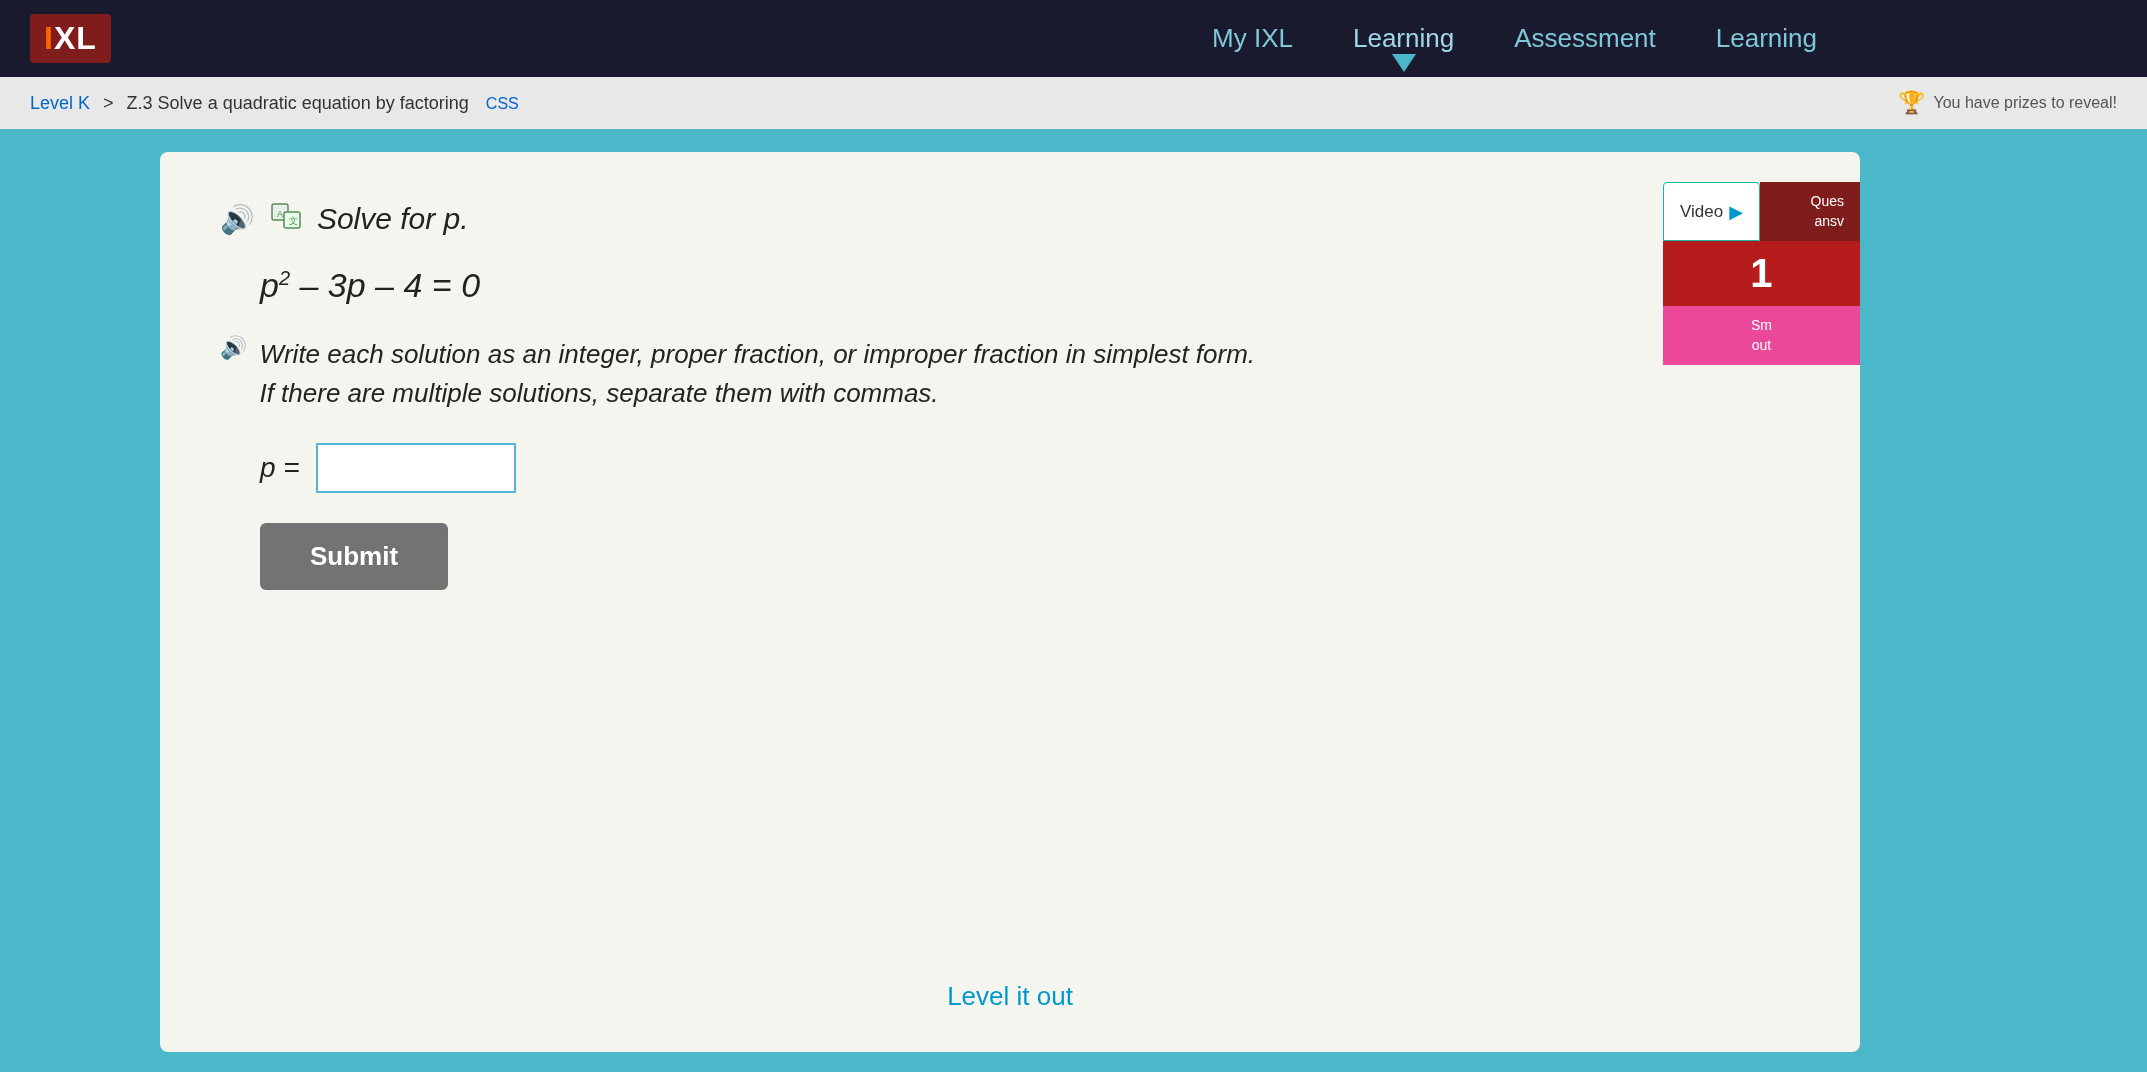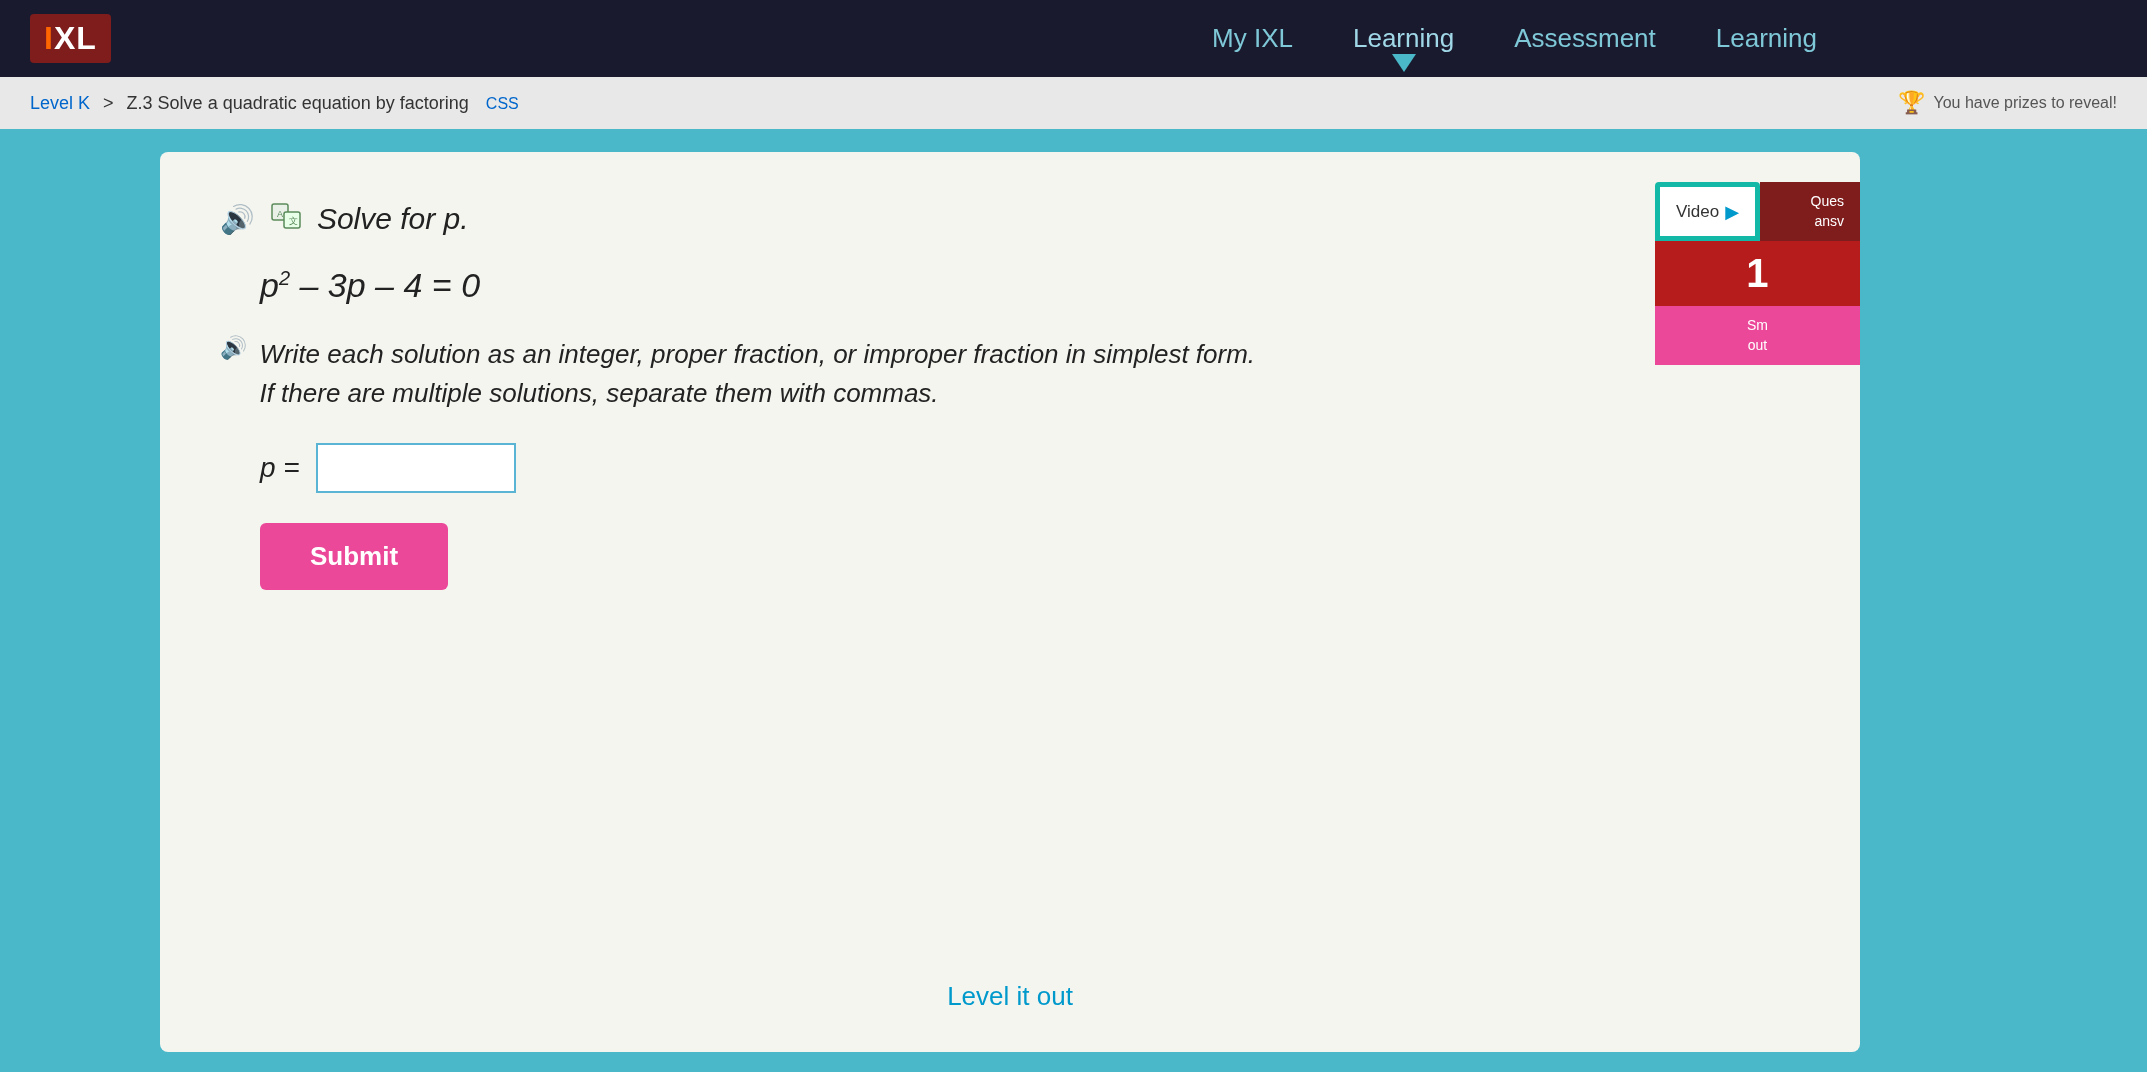--- a/index.html
+++ b/index.html
@@ -86,21 +86,21 @@
       border-radius: 8px;
       padding: 50px 60px;
       flex: 1;
       max-width: 1700px;
       min-height: 880px;
       position: relative;
     }
 
     .video-btn {
       background: white;
-      border: 5px solid #14b8a6;
+      border: 1px solid #14b8a6;
       padding: 10px 16px;
       font-size: 17px;
       color: #333;
       cursor: pointer;
       display: flex;
       align-items: center;
       gap: 6px;
       border-radius: 4px 4px 0 0;
     }
     .video-play { color: #0099cc; font-size: 18px; }
@@ -191,21 +191,21 @@
       border: 2px solid #5ab5d4;
       background: white;
       width: 200px;
       height: 50px;
       font-size: 22px;
       padding: 4px 8px;
       outline: none;
     }
 
     .submit-btn {
-      background: #ec4899;
+      background: #737373;
       color: white;
       border: none;
       padding: 18px 50px;
       font-size: 26px;
       font-weight: bold;
       border-radius: 6px;
       cursor: pointer;
       margin-left: 40px;
     }
 

